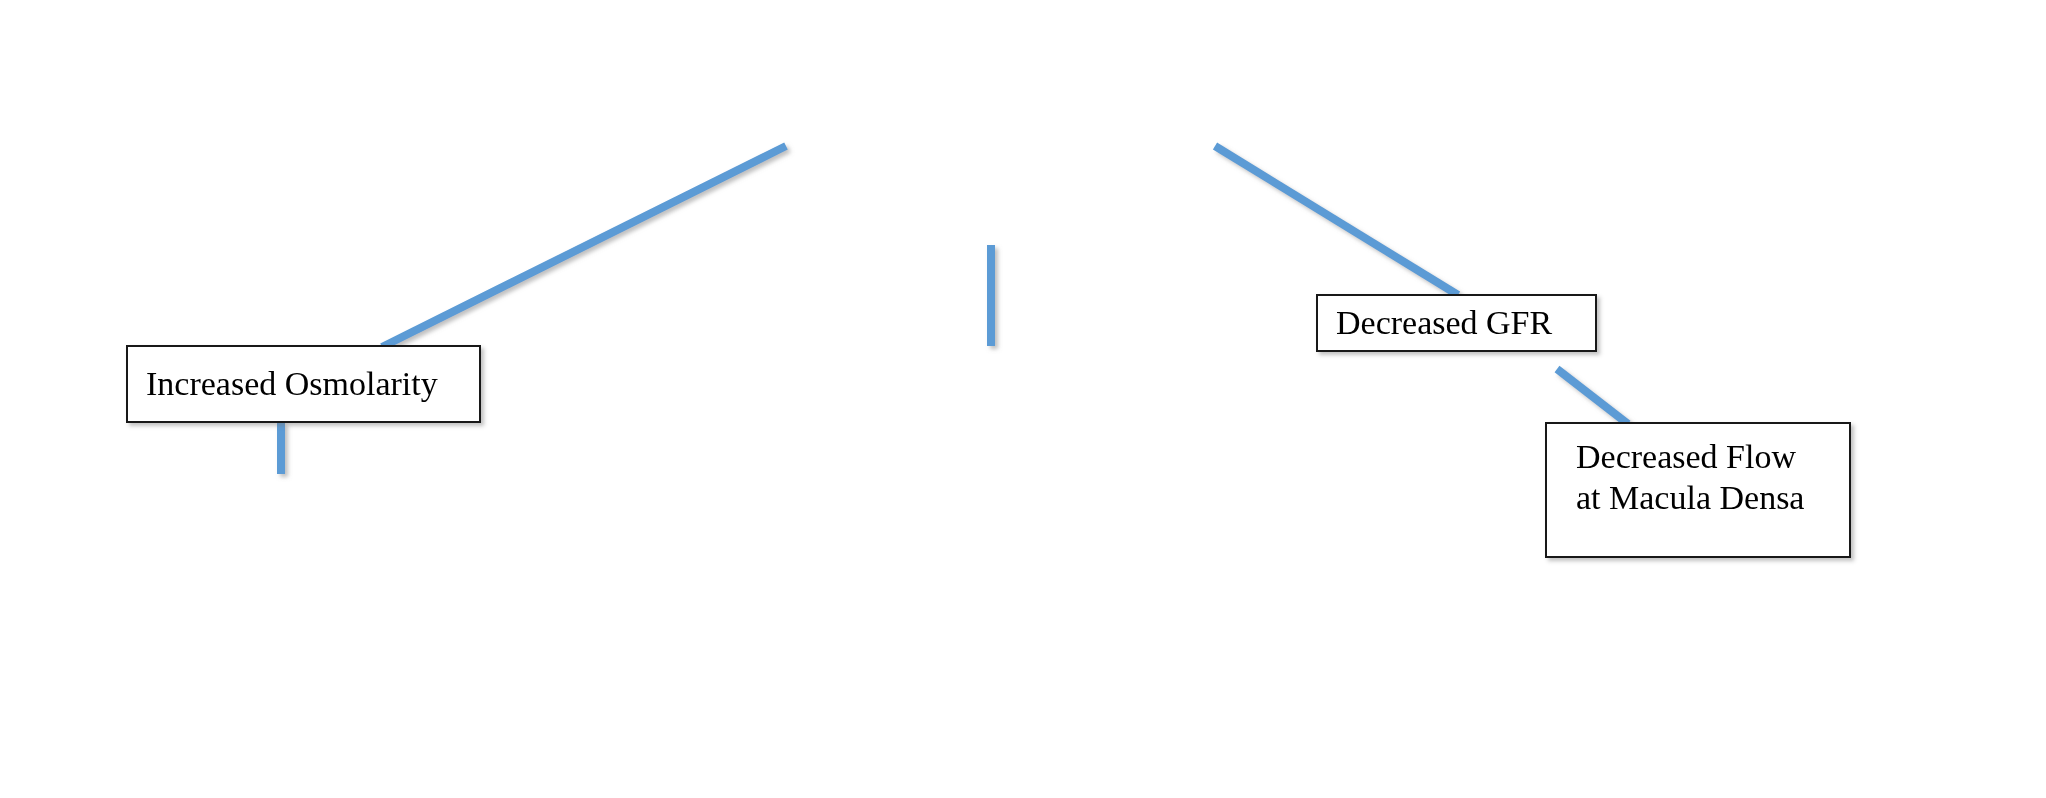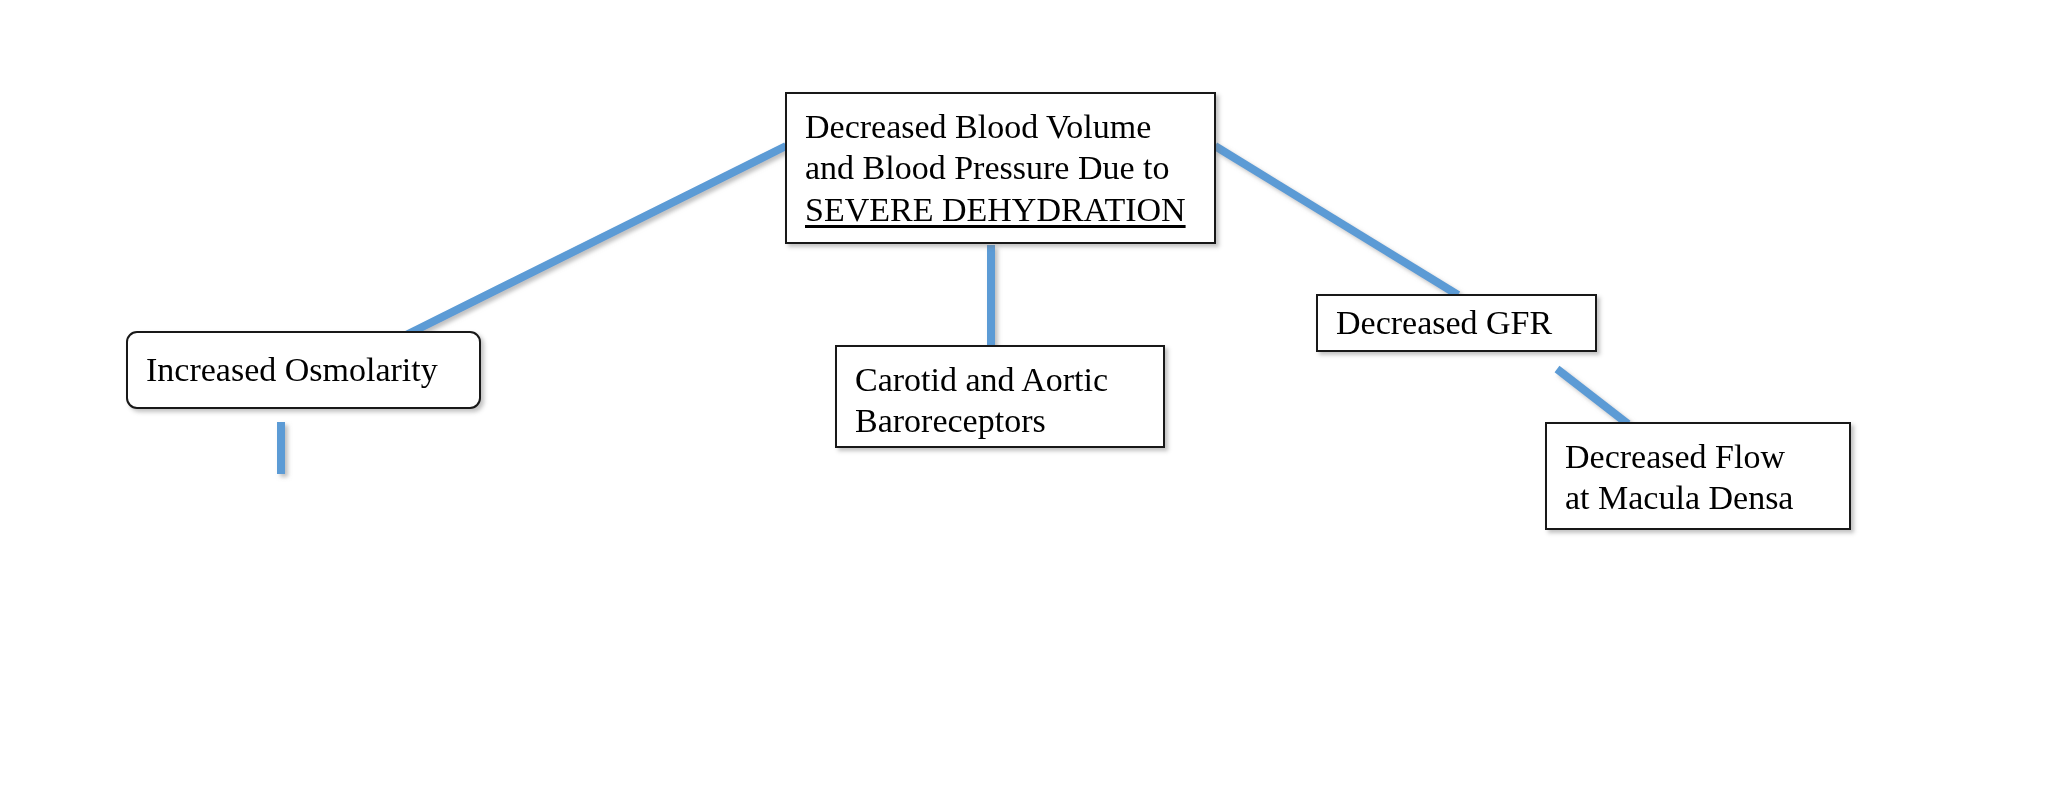--- a/index.html
+++ b/index.html
@@ -49,25 +49,25 @@
   .node.align-top {
     align-items: flex-start;
     padding-top: 12px;
   }
   .underline-text {
     text-decoration: underline;
     text-underline-offset: 4px;
   }
   
   #node-root        { left: 785px;  top: 92px;  width: 431px; height: 152px; }
-  #node-osmolarity  { left: 126px;  top: 331px; width: 355px; height: 78px; border-radius: 11px;  }
+  #node-osmolarity  { left: 126px;  top: 345px; width: 355px; height: 78px;  }
   #node-hypothal    { left: 153px;  top: 473px; width: 278px; height: 101px; }
   #node-baro        { left: 835px;  top: 345px; width: 330px; height: 103px; }
   #node-gfr         { left: 1316px; top: 294px; width: 281px; height: 58px;  }
-  #node-macula      { left: 1545px; top: 422px; width: 306px; height: 108px; }
+  #node-macula      { left: 1545px; top: 422px; width: 306px; height: 136px; padding-left: 11px; }
 </style>
 </head>
 <body>
 
 <div id="canvas">
 
   <svg class="connector-layer" viewBox="0 0 2046 798" width="2046" height="798" xmlns="http://www.w3.org/2000/svg">
     <defs>
       <filter id="conn-shadow" x="-20%" y="-20%" width="160%" height="160%">
         <feDropShadow dx="3" dy="3" stdDeviation="2" flood-color="#8a8a8a" flood-opacity="0.55"></feDropShadow>
@@ -75,33 +75,26 @@
     </defs>
     <g filter="url(#conn-shadow)" stroke="#5B9BD5" stroke-width="8" stroke-linecap="butt" fill="none">
       <line x1="786" y1="146" x2="382" y2="347"></line>
       <line x1="991" y1="245" x2="991" y2="346"></line>
       <line x1="1215" y1="146" x2="1458" y2="295"></line>
       <line x1="1557" y1="369" x2="1628" y2="424"></line>
       <line x1="281" y1="422" x2="281" y2="474"></line>
     </g>
   </svg>
 
-  <div class="node align-top" id="node-root">
-    <span class="node-text"><span>Decreased Blood Volume</span><br><span>and Blood Pressure Due to</span><br><span class="underline-text">SEVERE DEHYDRATION</span></span>
-  </div>
 
   <div class="node" id="node-osmolarity">
     <span class="node-text">Increased Osmolarity</span>
   </div>
 
 
-  <div class="node align-top" id="node-baro">
-    <span class="node-text">Carotid and Aortic
-Baroreceptors</span>
-  </div>
 
   <div class="node" id="node-gfr">
     <span class="node-text">Decreased GFR</span>
   </div>
 
   <div class="node align-top" id="node-macula">
     <span class="node-text">Decreased Flow
 at Macula Densa</span>
   </div>
 

